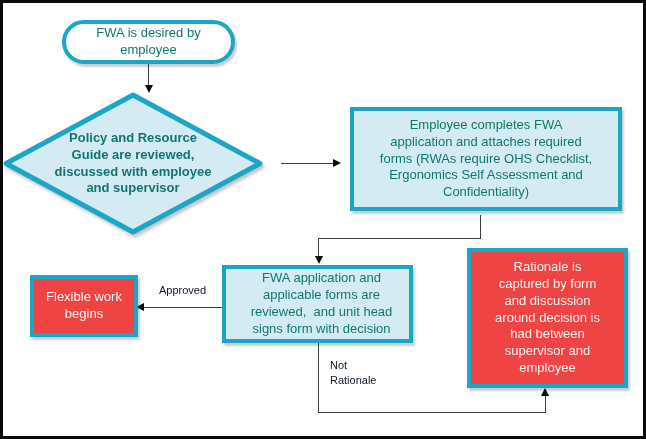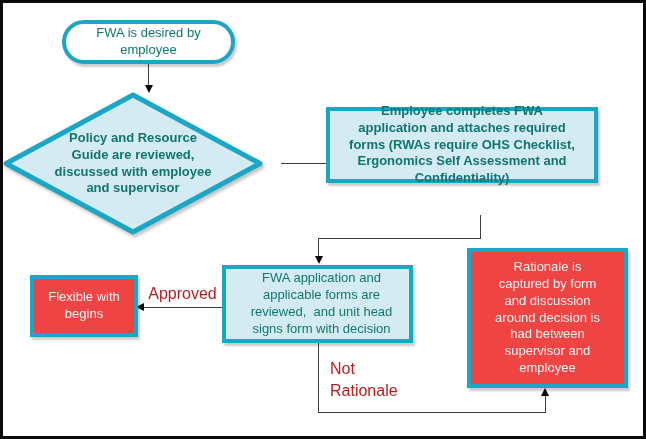--- a/index.html
+++ b/index.html
@@ -38,21 +38,21 @@
     border-radius: 24px;
     box-shadow: 2px 3px 2px rgba(110,110,110,0.35);
   }
 
   
   .box-light {
     background: #d5ebf4;
     border: 4px solid #1ba6c5;
     box-shadow: 2px 3px 2px rgba(110,110,110,0.35);
   }
-  .box-application { left: 323px; top: 104px; width: 272px; height: 76px; font-weight: bold; }
+  .box-application { left: 347px; top: 104px; width: 272px; height: 104px; }
   .box-review      { left: 219px; top: 262px; width: 191px; height: 78px; padding-left: 8px; }
 
   
   .box-dark {
     background: #ef4444;
     border: 4px solid #1ba6c5;
     box-shadow: 2px 3px 2px rgba(110,110,110,0.35);
   }
   .box-dark .node-text { color: #f2f2f2; }
   .box-flexible  { left: 27px;  top: 272px; width: 108px; height: 62px; }
@@ -73,23 +73,23 @@
 
   .arrowhead { position: absolute; width: 0; height: 0; }
   .arrow-down  { border-left: 4px solid transparent; border-right: 4px solid transparent; border-top: 8px solid #0a0a0a; }
   .arrow-up    { border-left: 4px solid transparent; border-right: 4px solid transparent; border-bottom: 8px solid #0a0a0a; }
   .arrow-right { border-top: 4px solid transparent; border-bottom: 4px solid transparent; border-left: 8px solid #0a0a0a; }
   .arrow-left  { border-top: 4px solid transparent; border-bottom: 4px solid transparent; border-right: 8px solid #0a0a0a; }
 
   
   .edge-label {
     position: absolute;
-    font-size: 16px;
+    font-size: 11px;
     line-height: 1.4;
-    color: #b91c1c;
+    color: #0f172a;
     white-space: pre-wrap;
   }
   .label-approved { left: 142px; top: 280px; width: 75px; text-align: center; }
   .label-not-approved { left: 327px; top: 355px; text-align: left; }
 </style>
 </head>
 <body>
 
 <div class="canvas">
 
@@ -134,21 +134,21 @@
 applicable forms are
 reviewed,  and unit head
 signs form with decision</div>
   </div>
 
   <div class="edge-label label-approved">Approved</div>
   <div class="line h" style="left:140px; top:304px; width:79px;"></div>
   <div class="arrowhead arrow-left" style="left:133px; top:300px;"></div>
 
   <div class="shape box-dark box-flexible">
-    <div class="node-text">Flexible with
+    <div class="node-text">Flexible work
 begins</div>
   </div>
 
   <div class="shape box-dark box-rationale">
     <div class="node-text">Rationale is
 captured by form
 and discussion
 around decision is
 had between
 supervisor and

